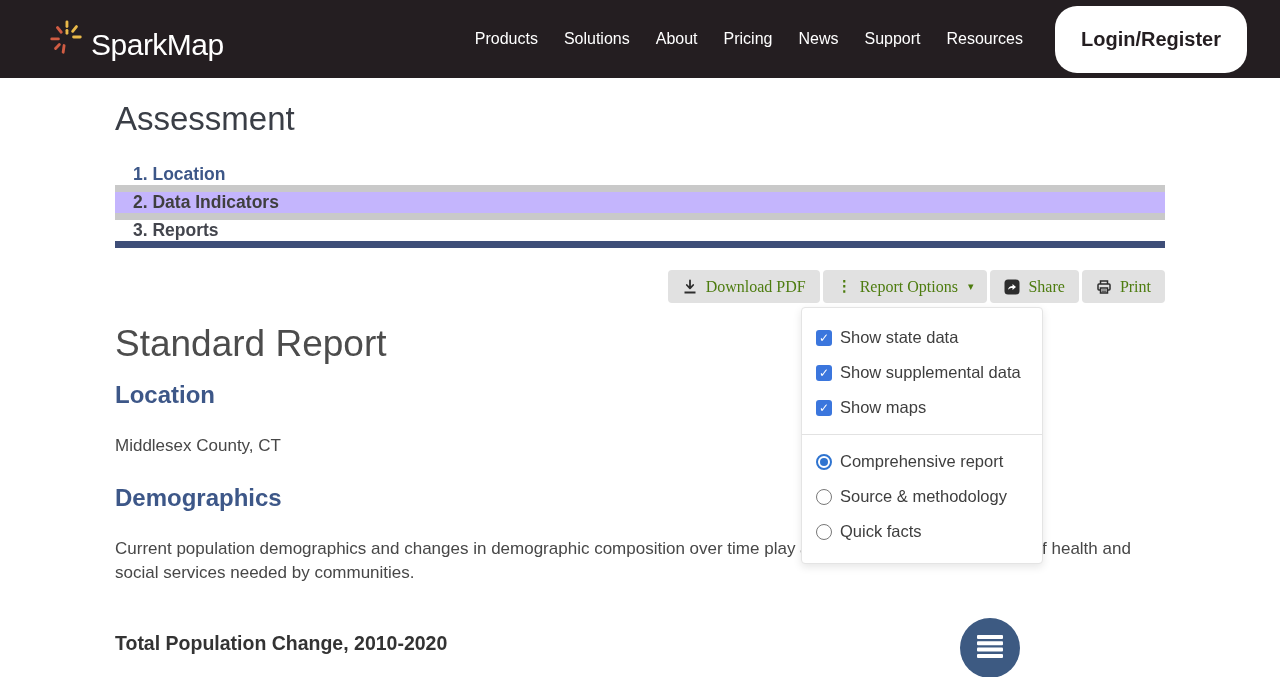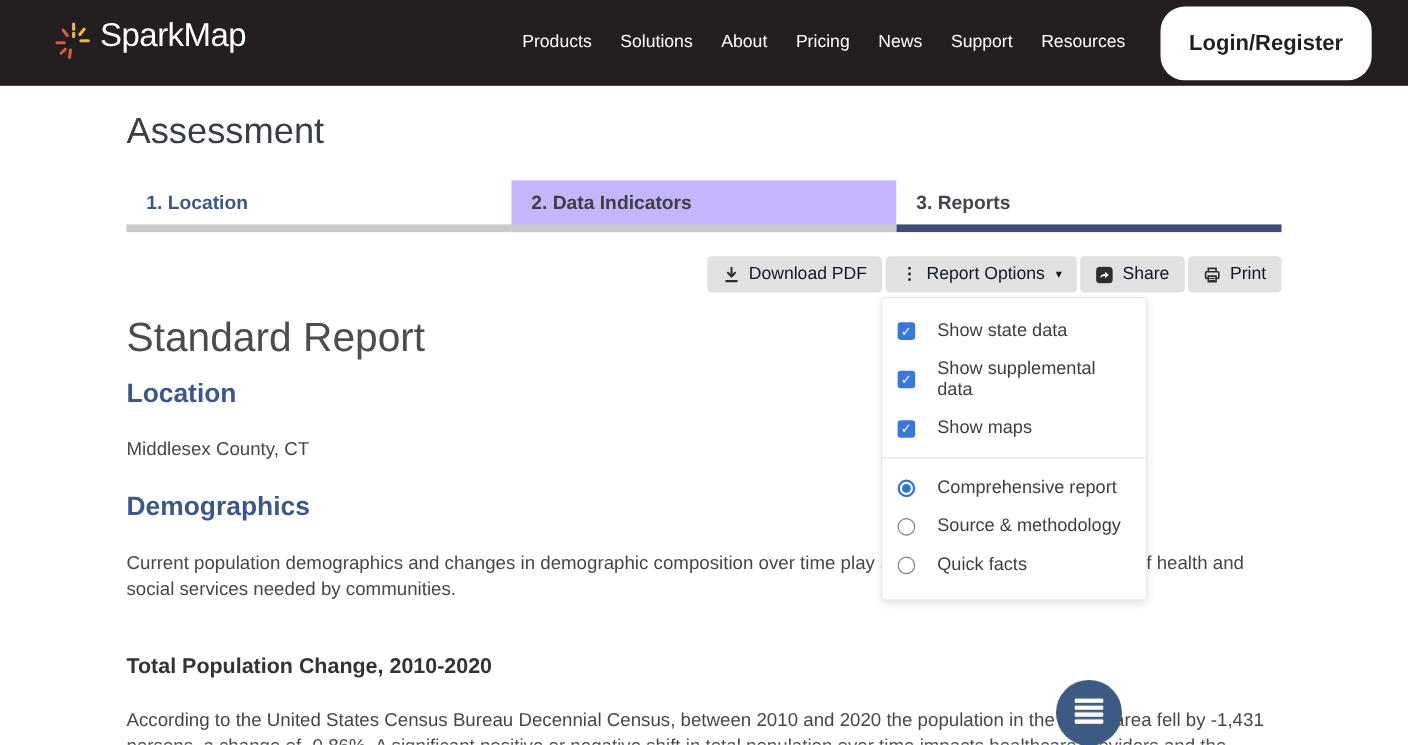--- a/index.html
+++ b/index.html
@@ -2,57 +2,57 @@
 <html><head>
 <meta charset="utf-8">
 <style>
   * { margin:0; padding:0; box-sizing:border-box; }
   html,body { width:1280px; height:677px; overflow:hidden; background:#ffffff;
     font-family:"Liberation Sans","DejaVu Sans",sans-serif; }
 
   
   .site-header { height:78px; background:#241e21; display:flex; align-items:center;
     padding:0 33px 0 47px; }
-  .brand { display:flex; align-items:flex-start; gap:6px; cursor:pointer; }
+  .brand { display:flex; align-items:flex-end; gap:6px; cursor:pointer; }
   .brand-name { color:#ffffff; font-size:30px; font-weight:400; letter-spacing:-.5px; }
   .main-nav { margin-left:auto; display:flex; align-items:center; gap:26px; }
   .nav-link { color:#ffffff; font-size:16px; cursor:pointer; white-space:nowrap; }
   .login-btn { margin-left:32px; background:#ffffff; color:#241e21; font-size:20px;
     font-weight:700; border:none; border-radius:22px; padding:22px 26px; cursor:pointer; }
 
   
   .page { padding:0 115px; }
   .page-title { margin-top:22px; font-size:33px; font-weight:400; color:#3a3e46; }
 
   
-  .tabs { display:flex; margin-top:26px; width:1050px; }
+  .tabs { display:flex; margin-top:26px; width:1050px;flex-direction:column; }
   .tab { flex:1; height:47px; display:flex; align-items:center; padding:0 18px;
     font-size:17.5px; font-weight:700; border-bottom:7px solid #c9c9c9; cursor:pointer;
     color:#3f3f3f; background:#ffffff; }
   .tab.t1 { color:#3d5788; }
   .tab.t2 { background:#c4b5fd; }
   .tab.active { border-bottom-color:#3e4e78; color:#43454d; }
 
   
   .toolbar { position:relative; width:1050px; margin-top:22px; display:flex;
     justify-content:flex-end; gap:3px; }
   .tbtn { background:#e1e1e1; border:none; border-radius:4px; height:33px;
     padding:0 14px; display:inline-flex; align-items:center; gap:8px;
-    font-size:16px; color:#0f172a; cursor:pointer;
-    font-family:Liberation Sans, sans-serif; }
+    font-size:16px; color:#4d7c0f; cursor:pointer;
+    font-family:Liberation Serif, serif; }
   .tbtn svg { display:block; }
   .v-ellipsis { font-weight:700; font-size:15px; line-height:1; }
   .caret { font-size:11px; margin-left:2px; }
 
   
   .menu { position:absolute; top:37px; right:122px; width:242px; background:#ffffff;
     border:1px solid #e4e4e4; border-radius:4px; box-shadow:0 3px 8px rgba(0,0,0,.10);
     padding:12px 0 14px; z-index:40; }
   .menu-row { display:flex; align-items:center; padding:8px 14px; cursor:pointer; }
-  .menu-label { font-size:16.5px; color:#3e3e3e; margin-left:20px; }
+  .menu-label { font-size:16.5px; color:#3e3e3e; margin-left:8px; }
   .checkbox { width:16px; height:16px; border-radius:3px; background:#3b76dd;
     color:#ffffff; display:inline-flex; align-items:center; justify-content:center;
     font-size:12px; font-weight:700; flex:none; }
   .radio { width:16px; height:16px; border-radius:50%; border:1px solid #787878;
     flex:none; position:relative; background:#fff; }
   .radio.on { border:2px solid #2f74d0; }
   .radio.on::after { content:""; position:absolute; left:2px; top:2px; width:8px;
     height:8px; border-radius:50%; background:#2f74d0; }
   .menu-divider { border:none; border-top:1px solid #e2e2e2; margin:9px 0; }
 

